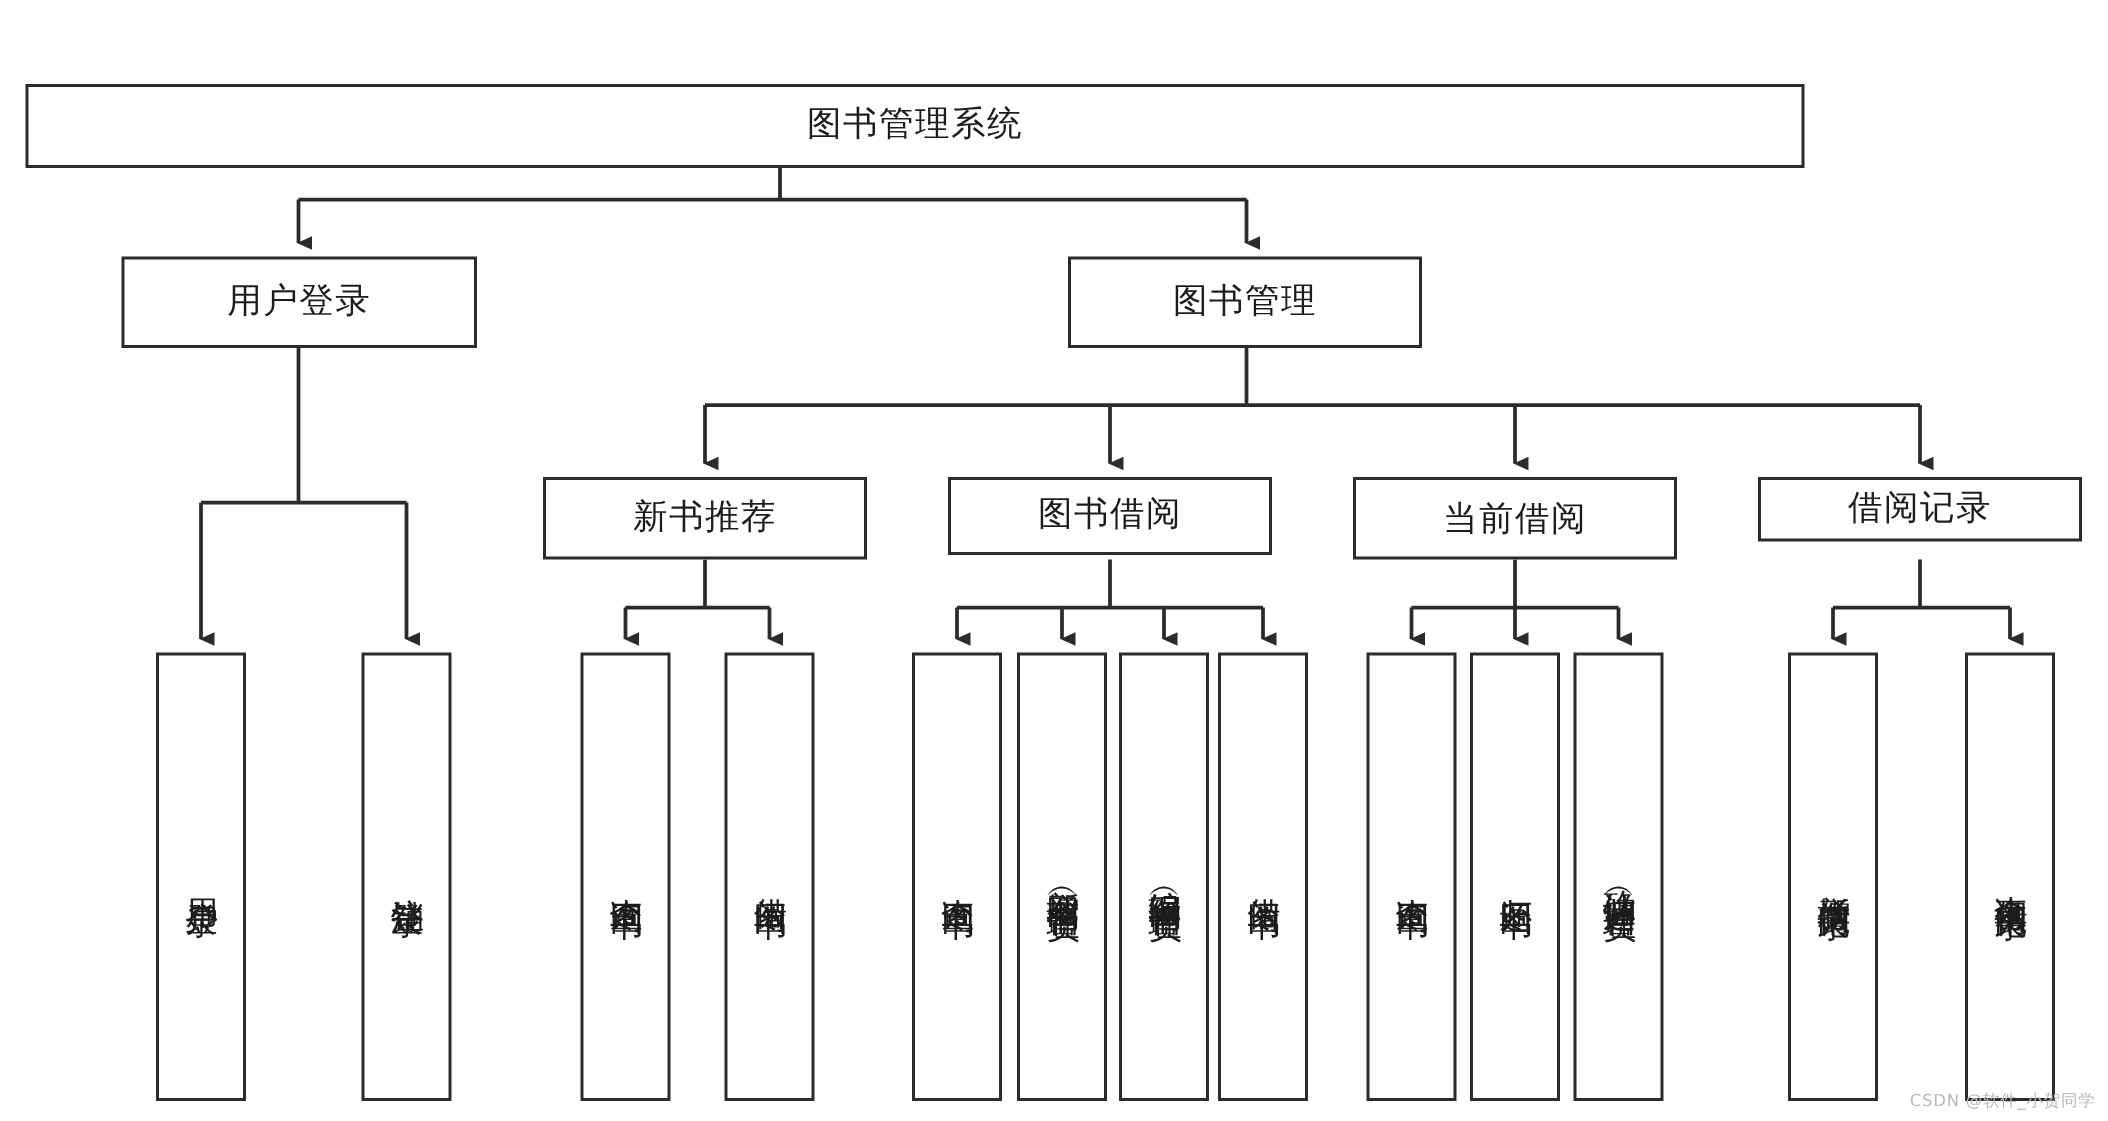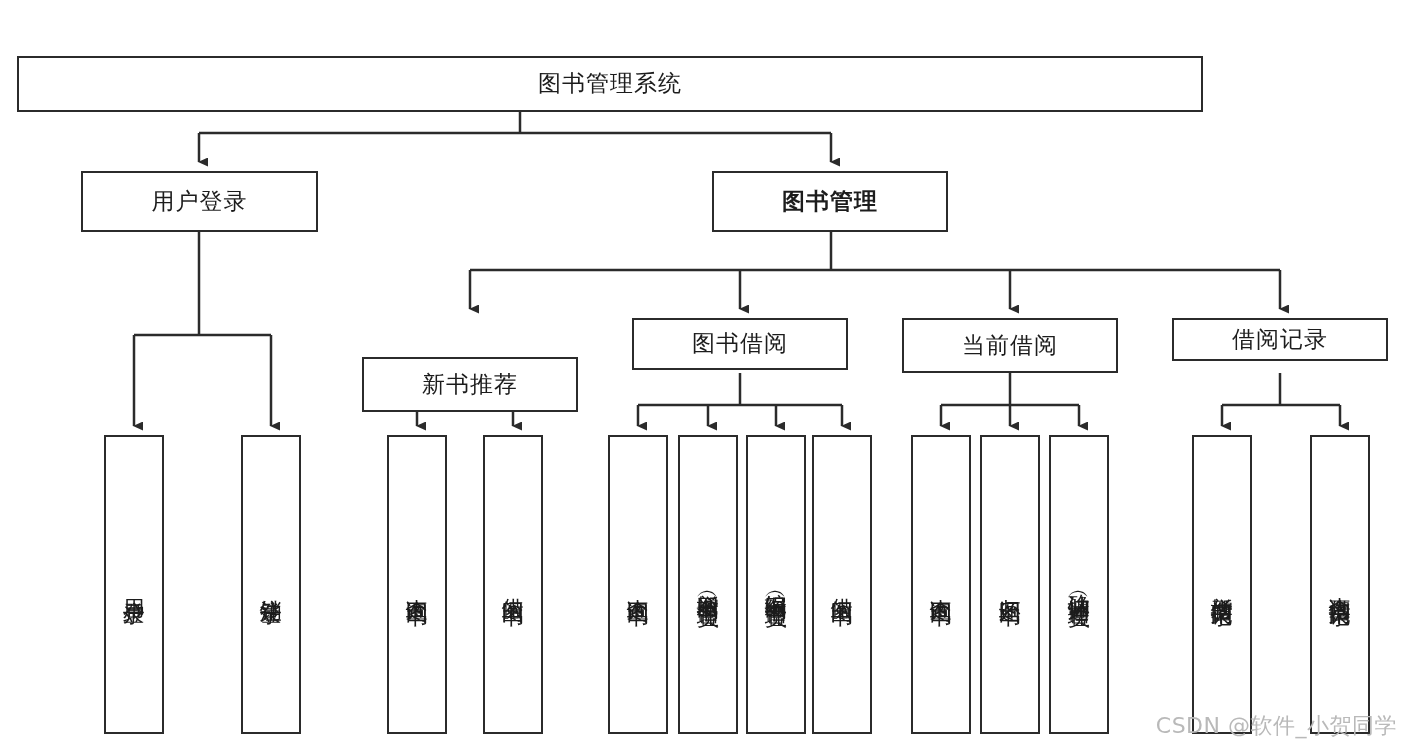--- a/index.html
+++ b/index.html
@@ -51,21 +51,21 @@
   .node.vert .vtext {
     writing-mode: vertical-rl;
     text-orientation: upright;
     display: block;
     text-align: center;
   }
   #watermark {
     position: absolute;
     right: 8px;
     bottom: 6px;
-    font-size: 22px;
+    font-size: 11px;
     color: #b9b9b9;
     letter-spacing: 0.5px;
     white-space: nowrap;
   }
 </style>
 </head>
 <body>
 
 <div id="canvas">
 
@@ -120,25 +120,25 @@
     </g>
   </svg>
 
   <div class="node horiz" style="left:17px; top:12px; width:1186px; height:56px;margin-top:44px;">
     <span>图书管理系统</span>
   </div>
 
   <div class="node horiz" style="left:81px; top:171px; width:237px; height:61px;">
     <span>用户登录</span>
   </div>
-  <div class="node horiz" style="left:712px; top:171px; width:236px; height:61px;font-weight:bold;">
+  <div class="node horiz" style="left:712px; top:171px; width:236px; height:61px;">
     <span>图书管理</span>
   </div>
 
-  <div class="node horiz" style="left:362px; top:318px; width:216px; height:55px;margin-top:39px;">
+  <div class="node horiz" style="left:362px; top:318px; width:216px; height:55px;">
     <span>新书推荐</span>
   </div>
   <div class="node horiz" style="left:632px; top:318px; width:216px; height:52px;">
     <span>图书借阅</span>
   </div>
   <div class="node horiz" style="left:902px; top:318px; width:216px; height:55px;font-family:Liberation Serif, serif;">
     <span>当前借阅</span>
   </div>
   <div class="node horiz" style="left:1172px; top:318px; width:216px; height:43px;">
     <span>借阅记录</span>

